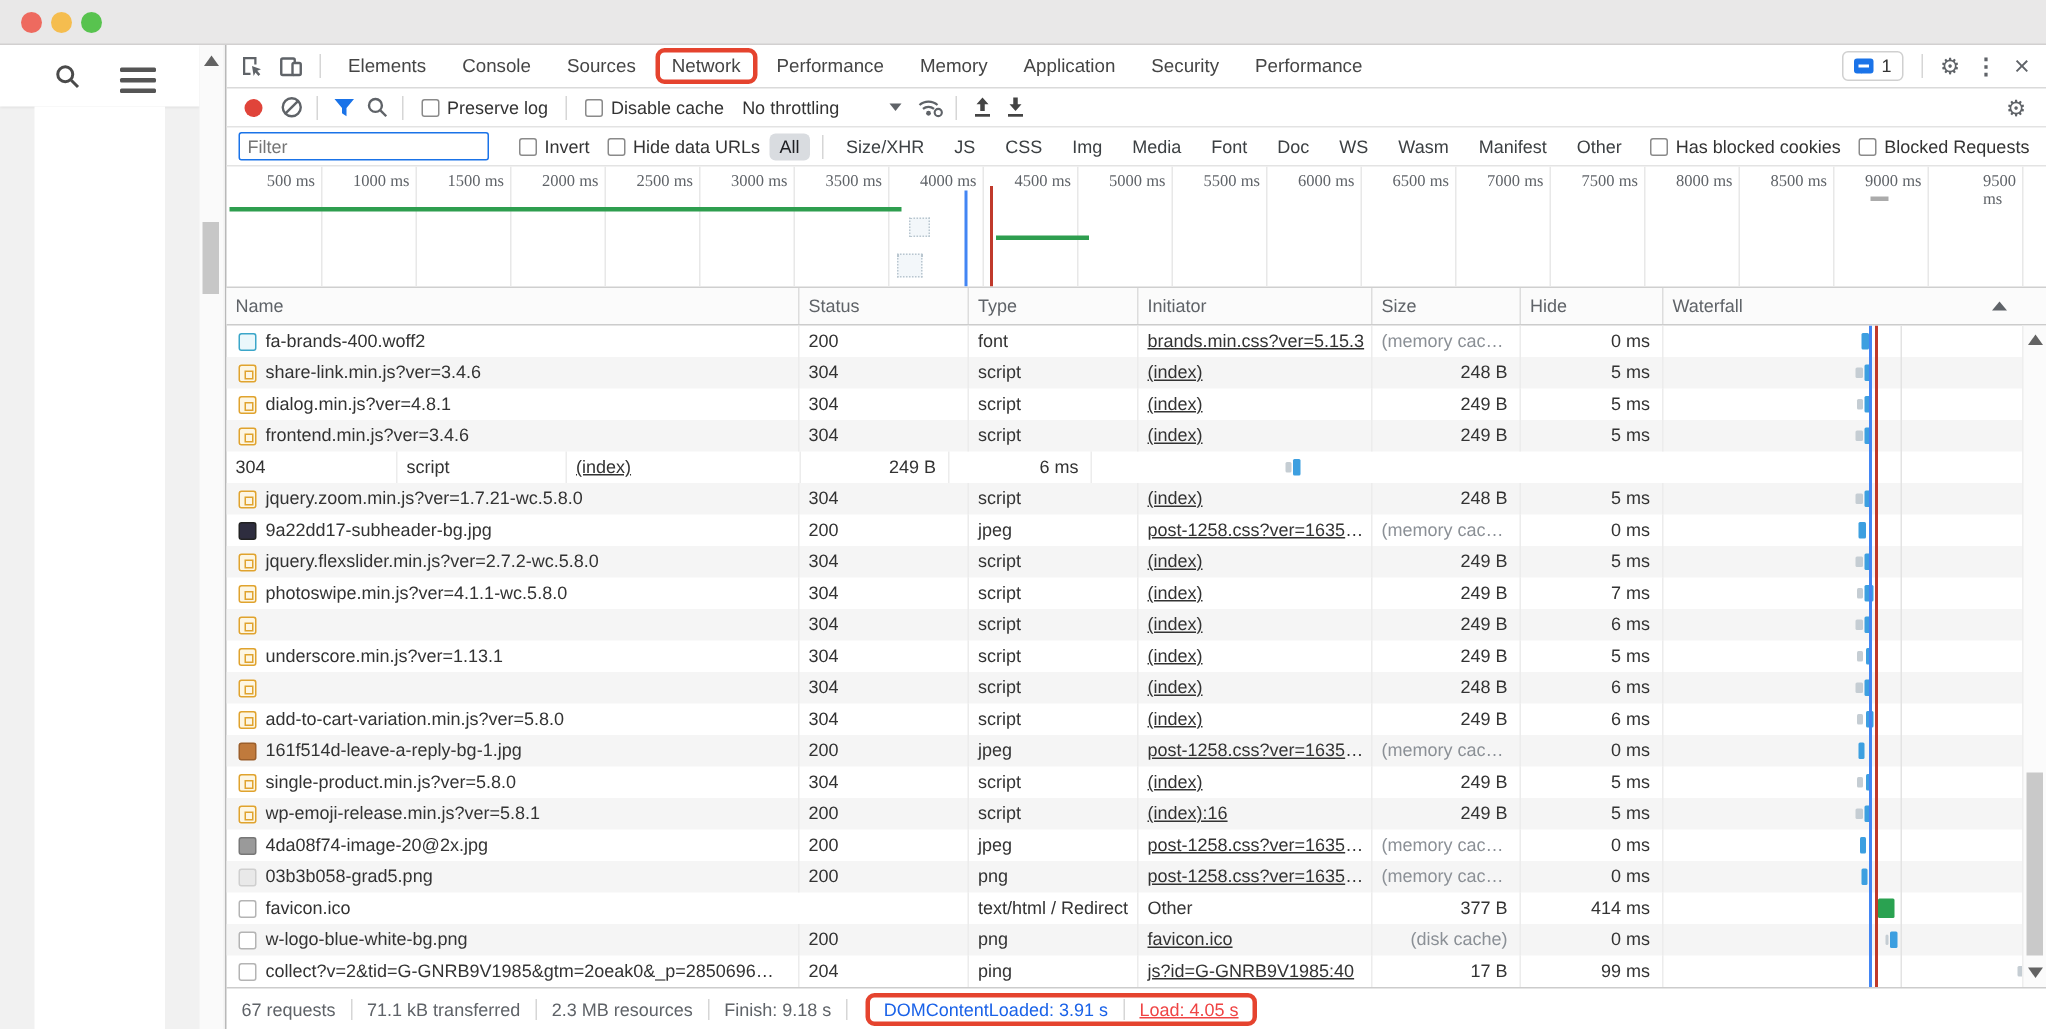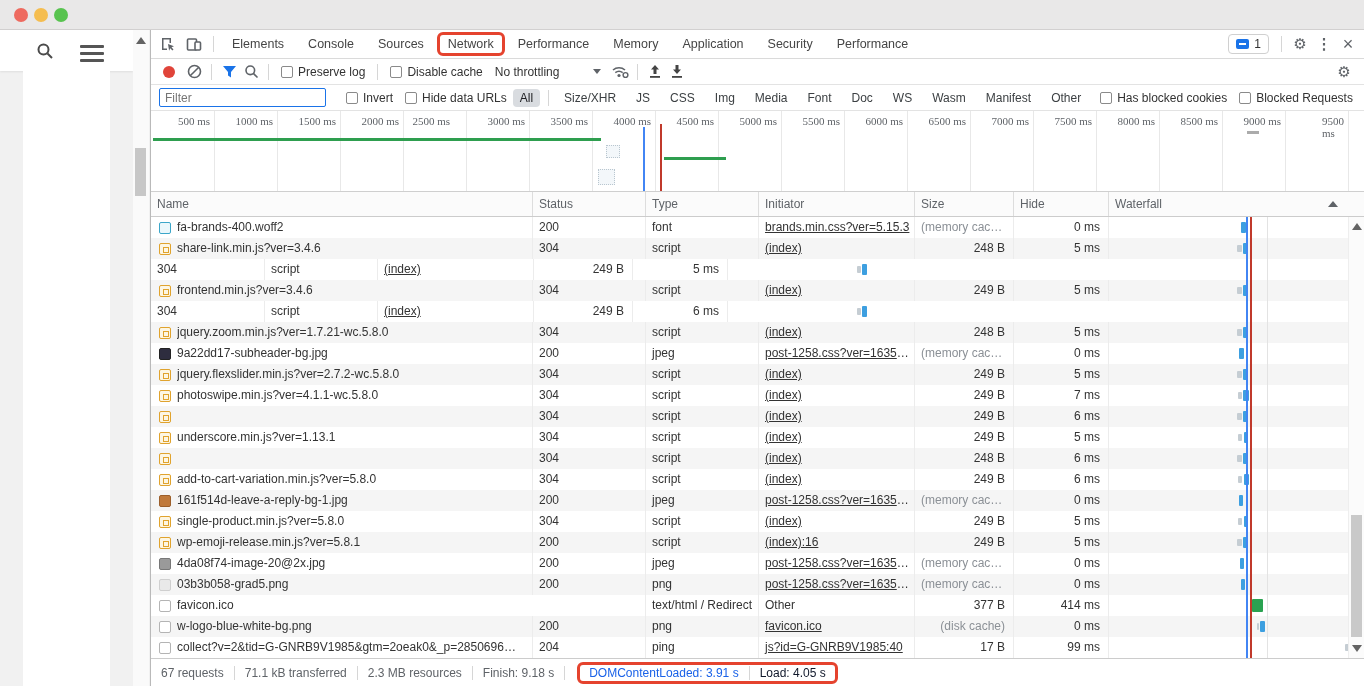--- a/index.html
+++ b/index.html
@@ -89,21 +89,21 @@
 
   .dt-scroll { position:absolute; right:0; top:0; width:16px; bottom:0; background:#fbfbfb; border-left:1px solid #eee; }
   .dt-scroll .arr-up { position:absolute; left:3px; top:6px; }
   .dt-scroll .arr-down { position:absolute; left:3px; bottom:6px; border-top-color:#636363; }
   .dt-thumb { position:absolute; left:2px; top:298px; width:11px; height:122px; background:#c9c9c9; }
 
   .statusbar { flex:1; border-top:1px solid #ccc; display:flex; align-items:center; padding:0 10px; color:#5f6368; gap:10px; white-space:nowrap; }
   .sb-sep { width:1px; height:14px; background:#d6d6d6; }
   .ringbox { display:flex; align-items:center; gap:10px; border:3px solid #e5432e; border-radius:6px; padding:1px 9px; margin-left:2px; }
   .sb-dcl { color:#1a62e8; }
-  .sb-load { color:#0f172a; }
+  .sb-load { color:#ef4444;text-decoration:underline; }
   svg { display:block; }
 </style>
 </head>
 <body>
 
 <div class="window">
 
   <div class="titlebar">
     <div class="traffic t-red"></div>
     <div class="traffic t-yellow"></div>
@@ -266,21 +266,21 @@
     <div class="overview" id="overview">
         <div class="gridline" style="left: 63px;"></div>
         <div class="tick-label" style="left: 63px;">500 ms</div>
         <div class="gridline" style="left: 126px;"></div>
         <div class="tick-label" style="left: 126px;">1000 ms</div>
         <div class="gridline" style="left: 189px;"></div>
         <div class="tick-label" style="left: 189px;">1500 ms</div>
         <div class="gridline" style="left: 252px;"></div>
         <div class="tick-label" style="left: 252px;">2000 ms</div>
         <div class="gridline" style="left: 315px;"></div>
-        <div class="tick-label" style="left: 303px; text-align: right;">2500 ms</div>
+        <div class="tick-label" style="left: 315px; text-align: right;">2500 ms</div>
         <div class="gridline" style="left: 378px;"></div>
         <div class="tick-label" style="left: 378px;">3000 ms</div>
         <div class="gridline" style="left: 441px;"></div>
         <div class="tick-label" style="left: 441px;">3500 ms</div>
         <div class="gridline" style="left: 504px;"></div>
         <div class="tick-label" style="left: 504px;">4000 ms</div>
         <div class="gridline" style="left: 567px;"></div>
         <div class="tick-label" style="left: 567px;">4500 ms</div>
         <div class="gridline" style="left: 630px;"></div>
         <div class="tick-label" style="left: 630px;">5000 ms</div>
@@ -345,20 +345,24 @@
           <div class="cell" style="flex: 0 0 113px;">script</div>
           <div class="cell init" style="flex: 0 0 156px;"><a>(index)</a></div>
           <div class="cell right" style="flex: 0 0 99px;">248 B</div>
           <div class="cell right" style="flex: 0 0 95px;">5 ms</div>
           <div class="wf-cell">
             <div class="wfbar" style="left: 128px; width: 5px; height: 7px; top: 7px; background: rgb(197, 205, 211);"></div>
             <div class="wfbar" style="left: 134px; width: 5px; height: 11px; top: 5px; background: rgb(61, 159, 224);"></div>
           </div>
         </div>
         <div class="nrow">
+          <div class="cell" style="flex: 0 0 381px;">
+            <span class="ric icon-script"></span>
+            <span style="overflow: hidden; text-overflow: ellipsis;">dialog.min.js?ver=4.8.1</span>
+          </div>
           <div class="cell" style="flex: 0 0 113px;">304</div>
           <div class="cell" style="flex: 0 0 113px;">script</div>
           <div class="cell init" style="flex: 0 0 156px;"><a>(index)</a></div>
           <div class="cell right" style="flex: 0 0 99px;">249 B</div>
           <div class="cell right" style="flex: 0 0 95px;">5 ms</div>
           <div class="wf-cell">
             <div class="wfbar" style="left: 129px; width: 4px; height: 7px; top: 7px; background: rgb(197, 205, 211);"></div>
             <div class="wfbar" style="left: 134px; width: 5px; height: 11px; top: 5px; background: rgb(61, 159, 224);"></div>
           </div>
         </div>

